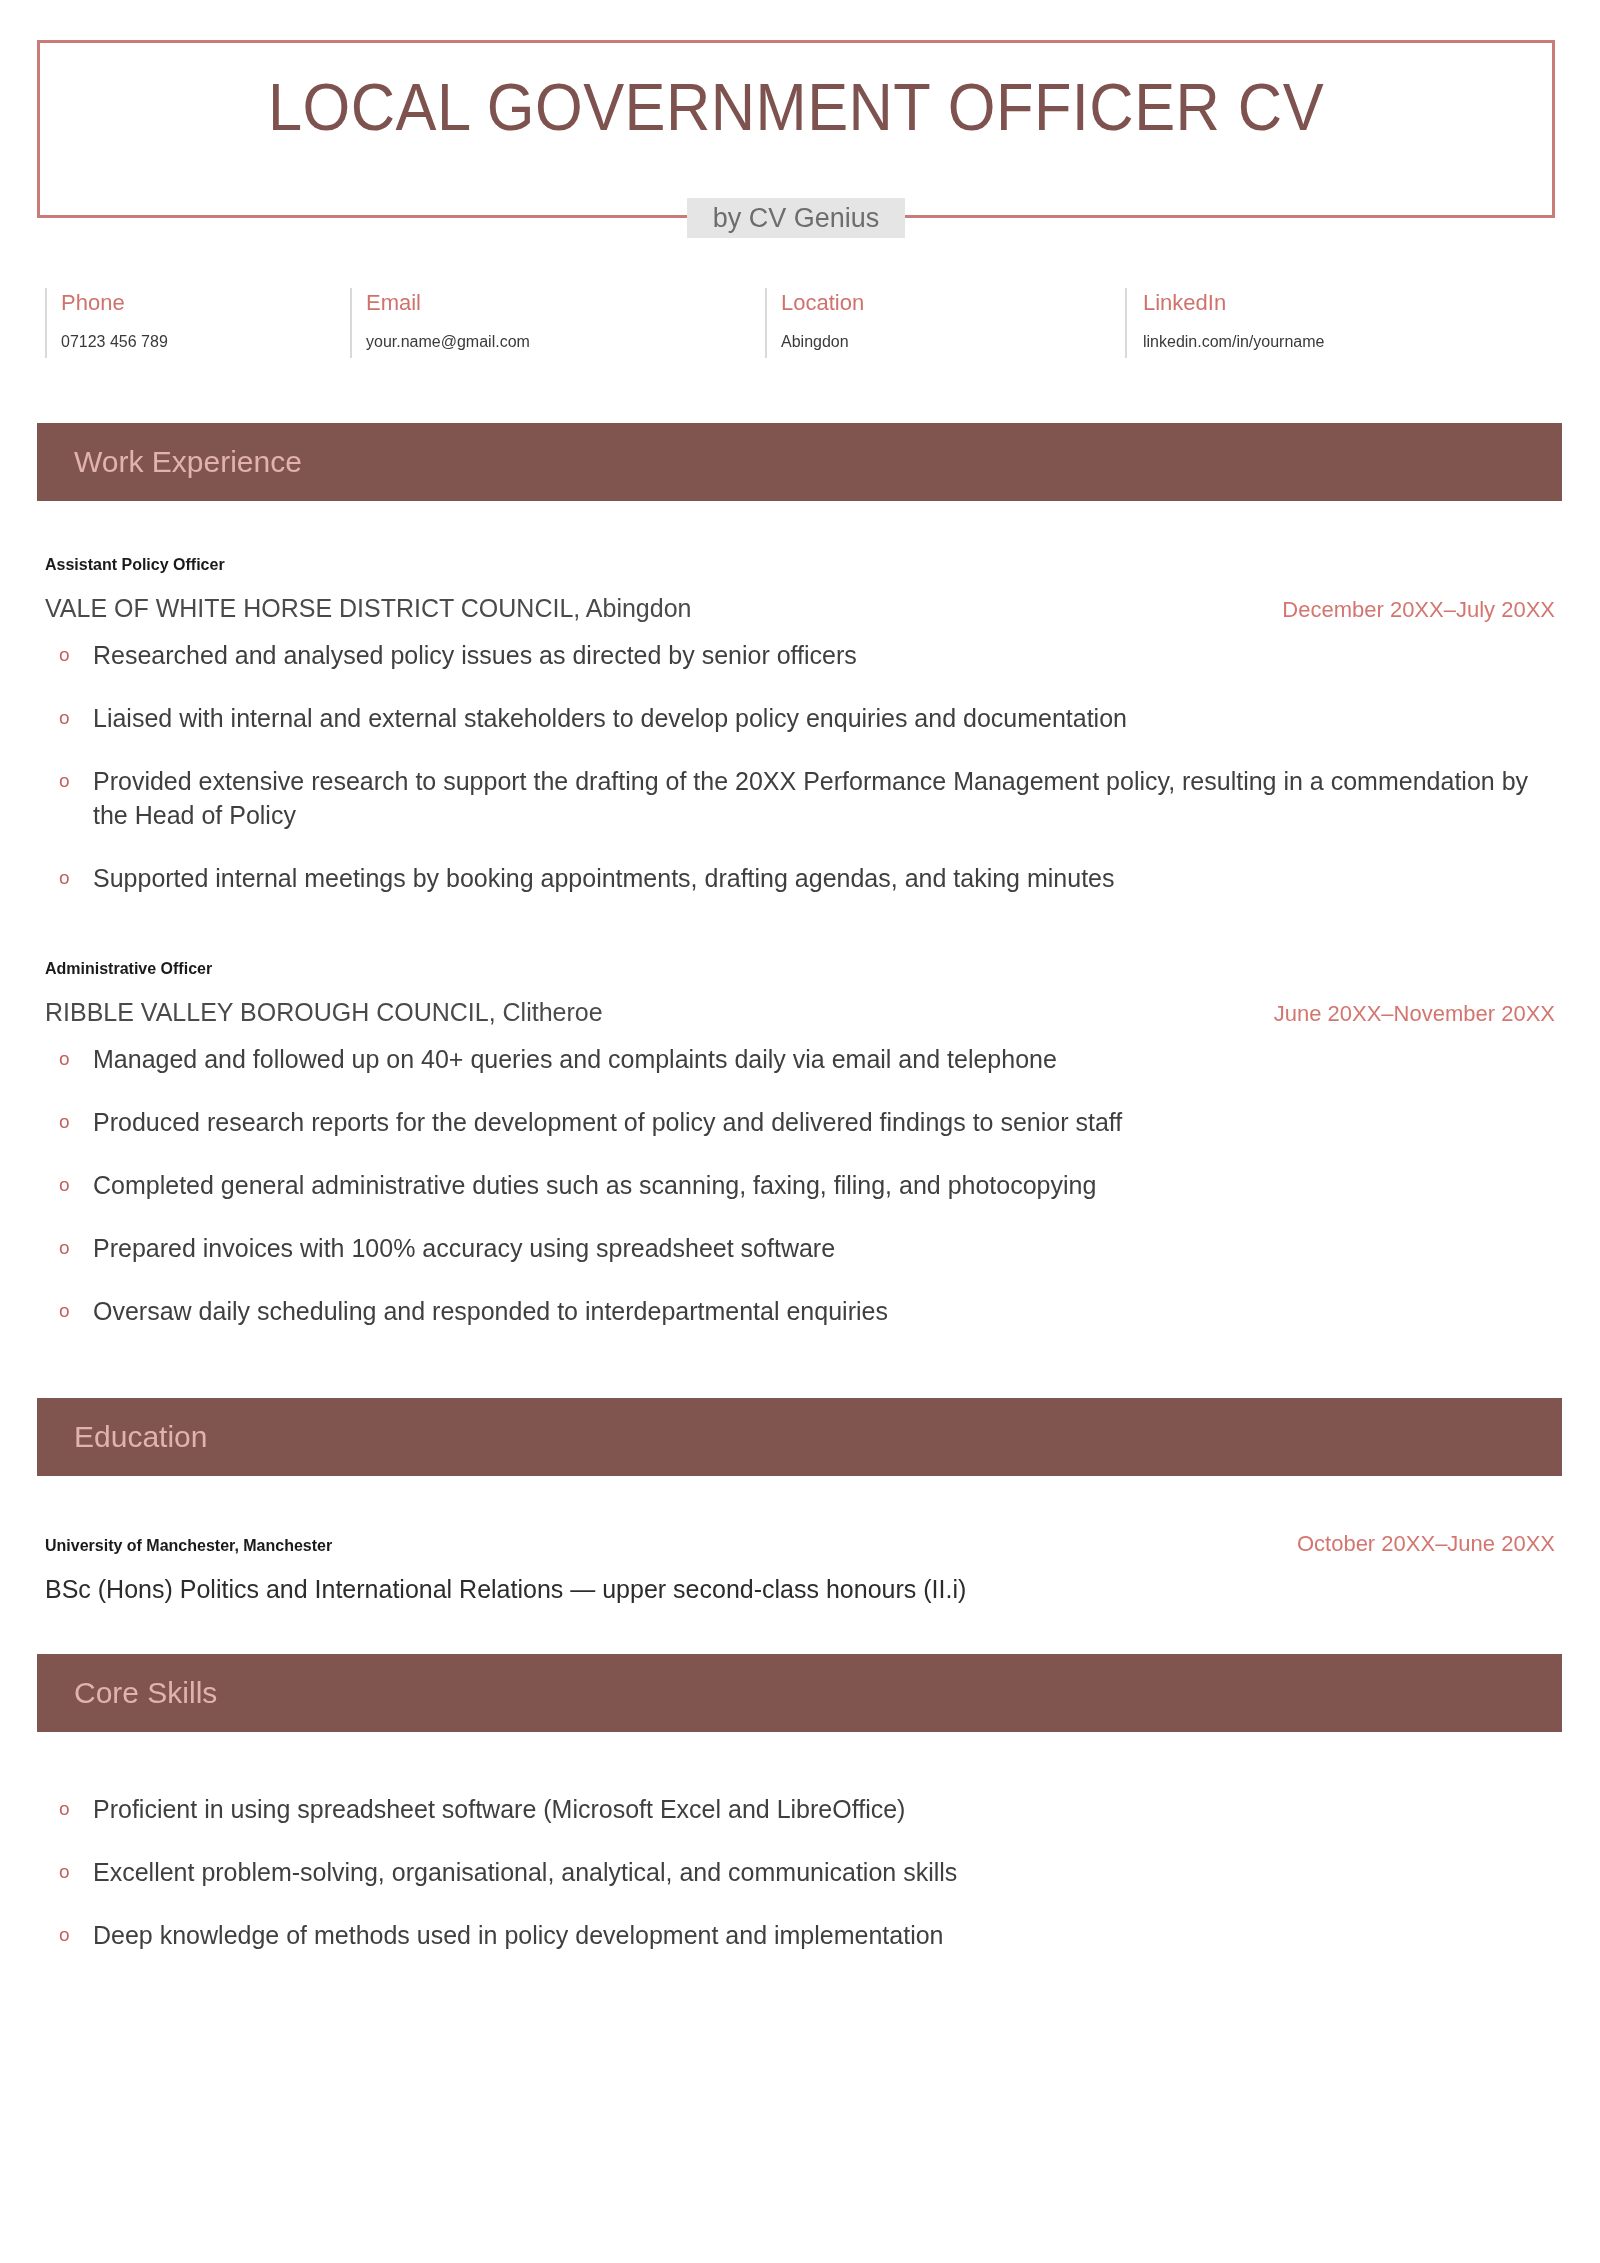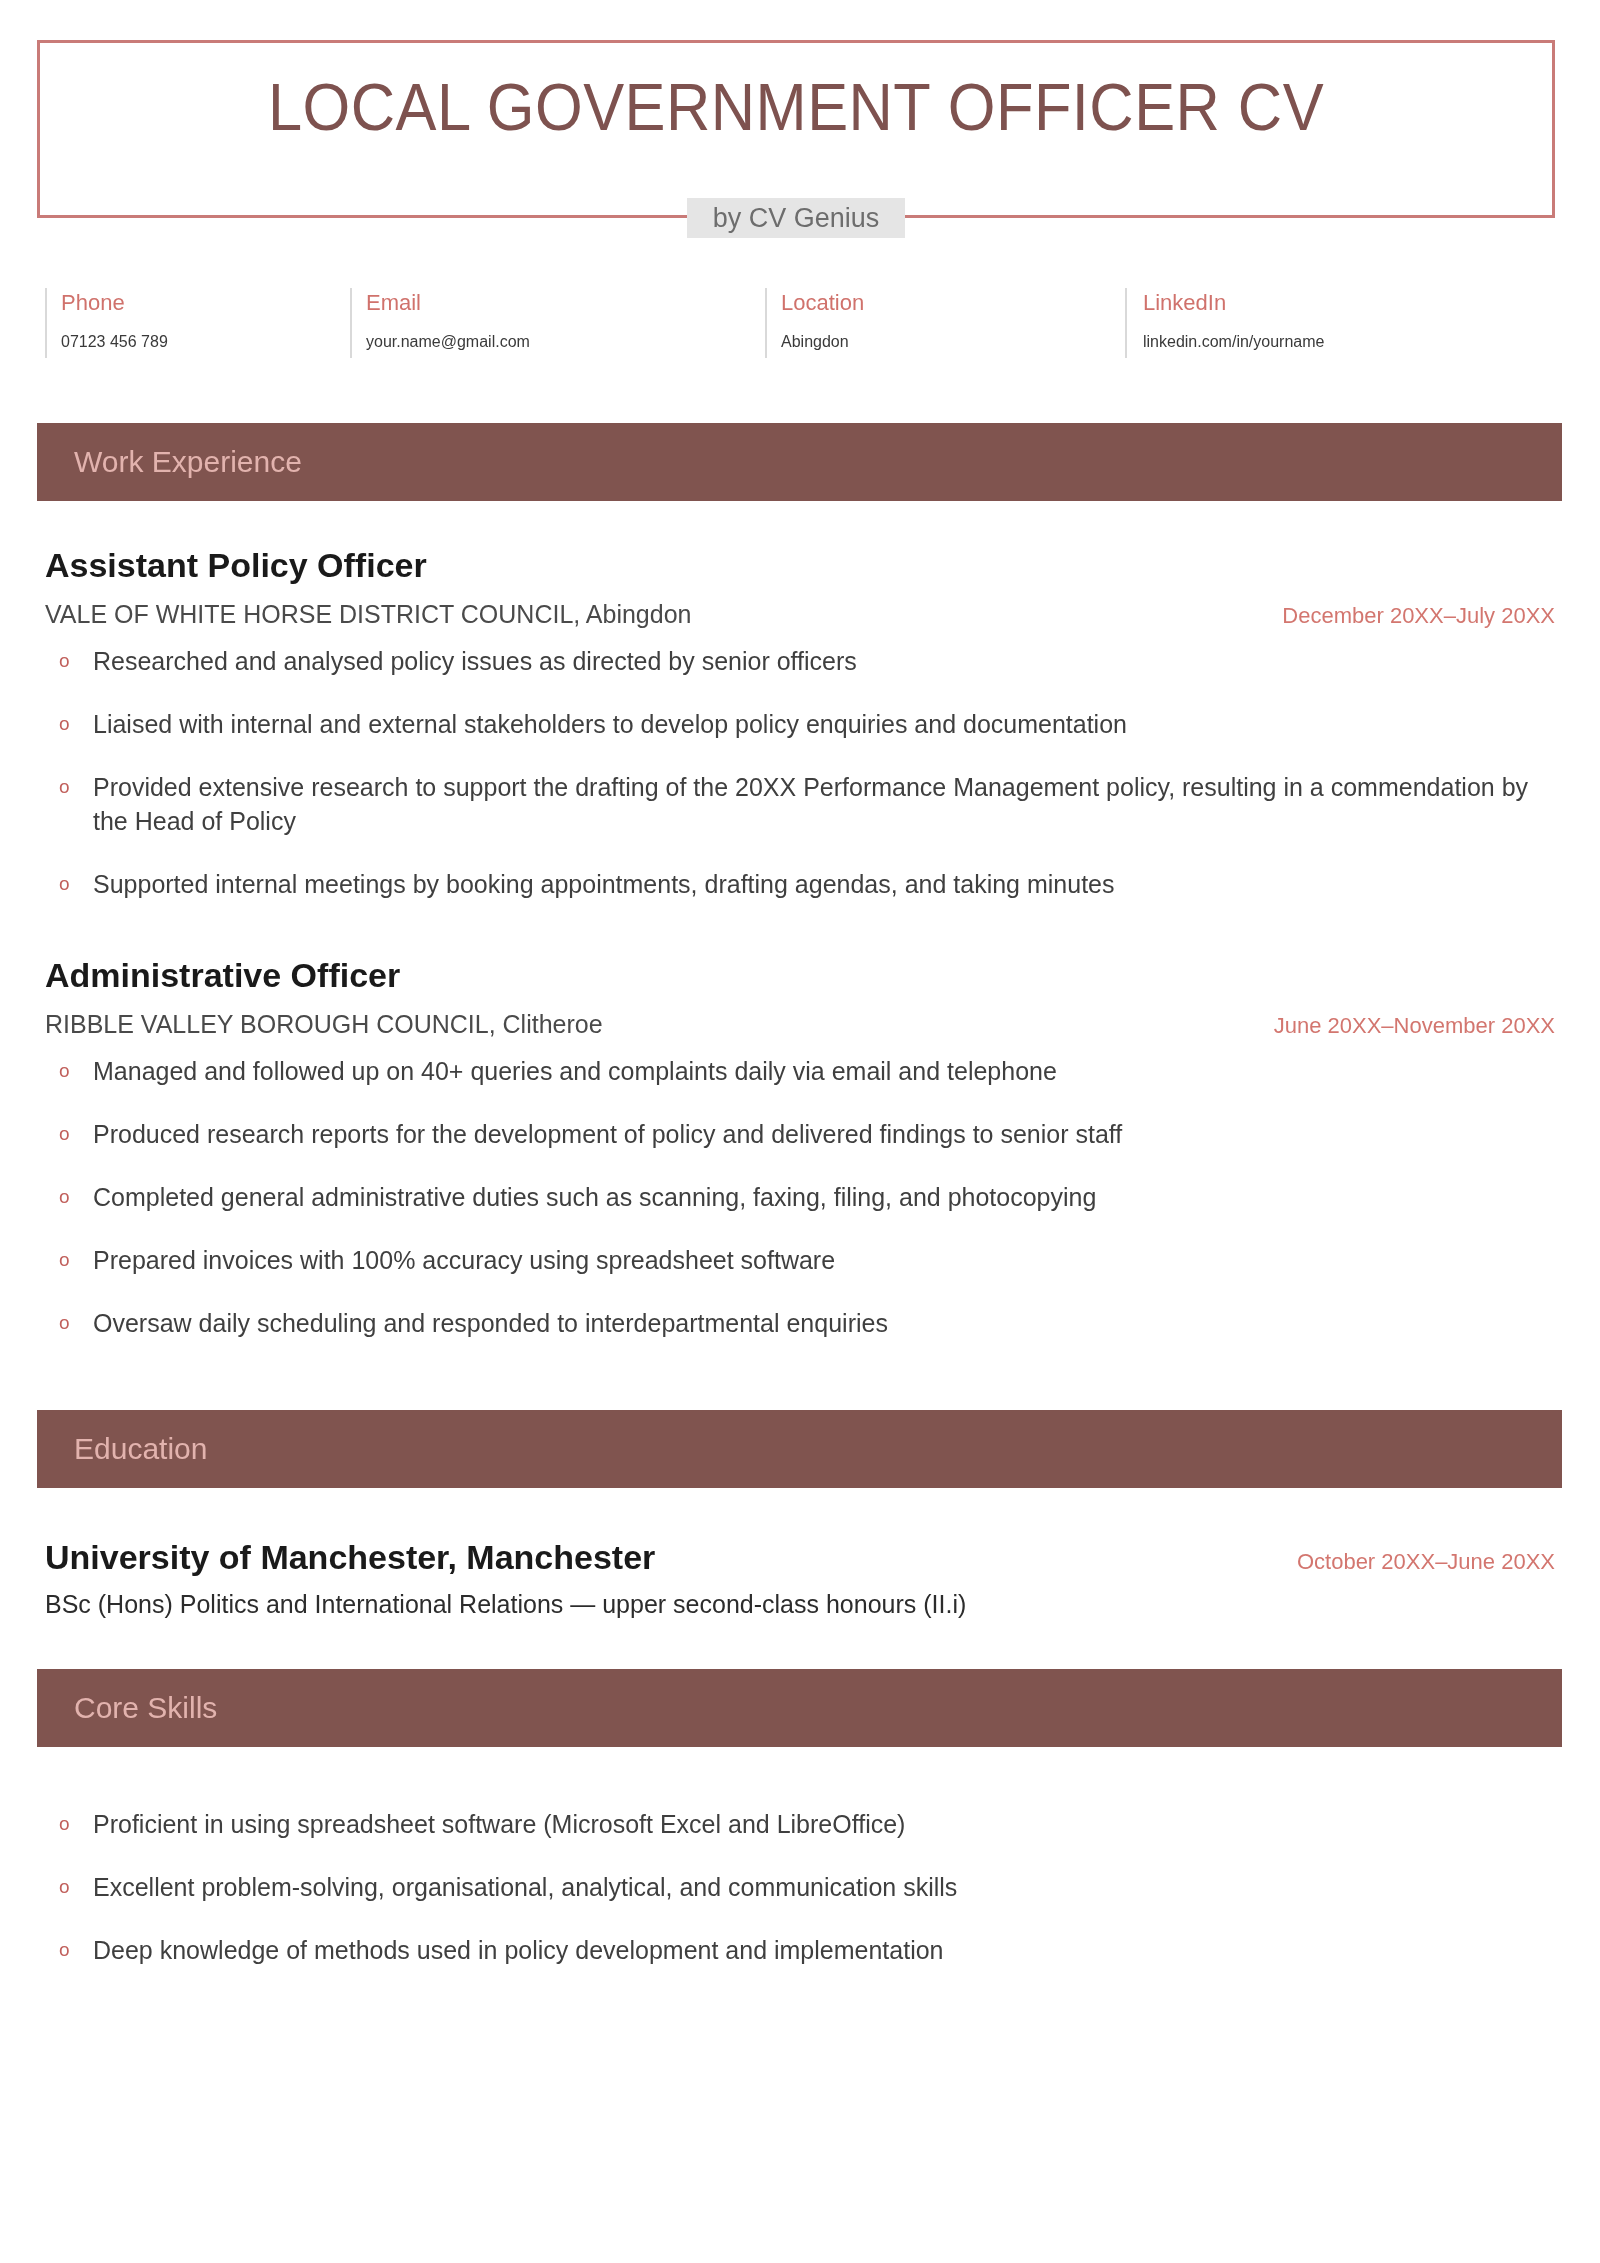--- a/index.html
+++ b/index.html
@@ -121,30 +121,30 @@
     font-weight: 400;
   }
 
   .section-body {
     margin: 0 45px 0 45px;
   }
 
   
   .entry { margin: 0; }
   .entry-title {
-    font-size: 34px;
+    font-size: 16px;
     line-height: 34px;
     font-weight: bold;
     color: #1a1a1a;
   }
   .entry-sub-row {
     display: flex;
     align-items: baseline;
     justify-content: space-between;
-    margin-top: 15px;
+    margin-top: 9px;
   }
   .entry-org {
     font-size: 25px;
     line-height: 34px;
     color: #4a4a4a;
     font-weight: 400;
   }
   .entry-date {
     font-size: 22px;
     line-height: 32px;

